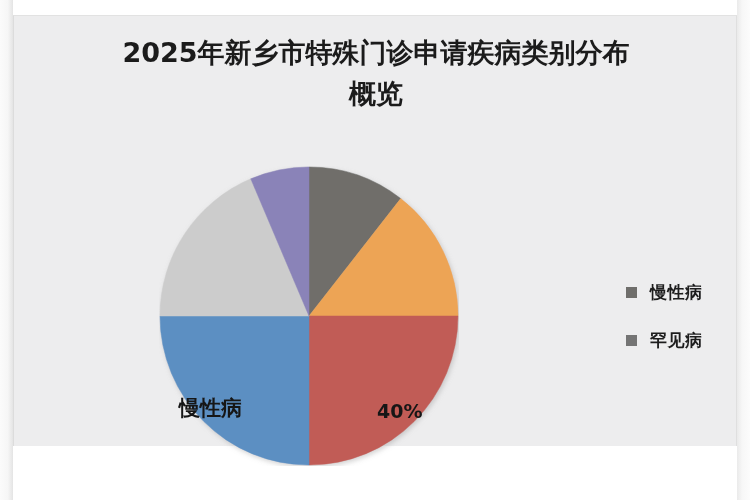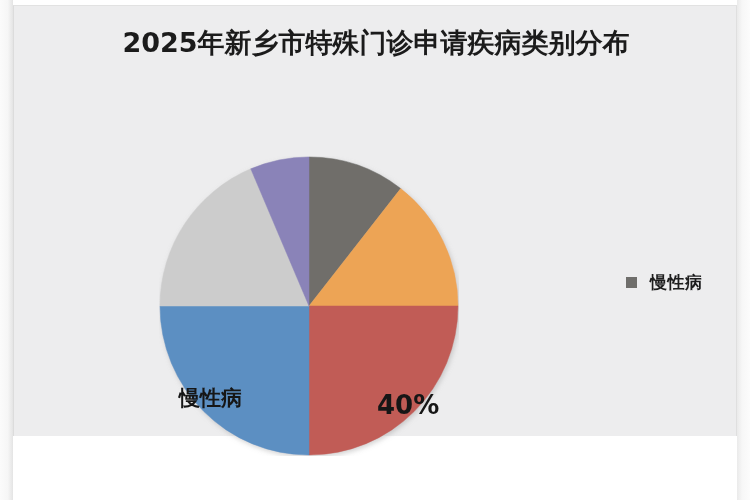--- a/index.html
+++ b/index.html
@@ -30,21 +30,21 @@
   }
   .gutter-right {
     position: absolute;
     right: 0; top: 0;
     width: 13px; height: 500px;
     background: linear-gradient(to left, #fcfcfc 0%, #f7f7f7 60%, #eaeaea 100%);
   }
 
   .card {
     position: absolute;
-    left: 13px; top: 5px;
+    left: 13px; top: 15px;
     width: 724px;
     height: 431px;
     background: #ededee;
     border-left: 1px solid #dcdcdc;
     border-right: 1px solid #dfdfdf;
     border-top: 1px solid #e2e2e2;
     box-sizing: border-box;
   }
 
   
@@ -67,21 +67,21 @@
     position: absolute;
     left: 145px;
     top: 150px;
     width: 300px;
     height: 300px;
   }
   .pie-svg { display: block; width: 300px; height: 300px; }
 
   .slice-label {
     position: absolute;
-    font-size: 26px;
+    font-size: 19px;
     font-weight: bold;
     color: #161616;
     white-space: nowrap;
     pointer-events: none;
   }
   .slice-label.cjk { font-weight: bold; font-size: 21px; }
 
   .lbl-orange { left: 218px; top: 234px; }
   .lbl-gray   { left: 20px;  top: 228px; }
 
@@ -116,20 +116,21 @@
 
 <div id="screen">
 
   <div class="gutter-left"></div>
   <div class="gutter-right"></div>
 
   <div class="card">
 
     <div class="chart-title">
       <span>2025年新乡市特殊门诊申请疾病类别分布</span>
+      <span class="ln2">概览</span>
     </div>
 
     <div class="pie-wrap">
       <svg class="pie-svg" viewBox="0 0 300 300">
         <defs>
           <filter id="softshadow" x="-20%" y="-20%" width="150%" height="150%">
             <feDropShadow dx="1.5" dy="2" stdDeviation="2.5" flood-color="#9a9a9a" flood-opacity="0.45"></feDropShadow>
           </filter>
         </defs>
         <g id="slices" filter="url(#softshadow)">
@@ -145,16 +146,20 @@
       <div class="slice-label lbl-orange">40%</div>
 
       <div class="slice-label cjk lbl-gray">慢性病</div>
     </div>
 
     <div class="legend" id="legend">
         <div class="legend-row">
           <span class="legend-swatch" style="background: rgb(111, 110, 107);"></span>
           <span class="legend-text">慢性病</span>
         </div>
+        <div class="legend-row">
+          <span class="legend-swatch" style="background: rgb(116, 116, 116);"></span>
+          <span class="legend-text">罕见病</span>
+        </div>
       </div>
 
   </div>
 </div>
 
 </body></html>

